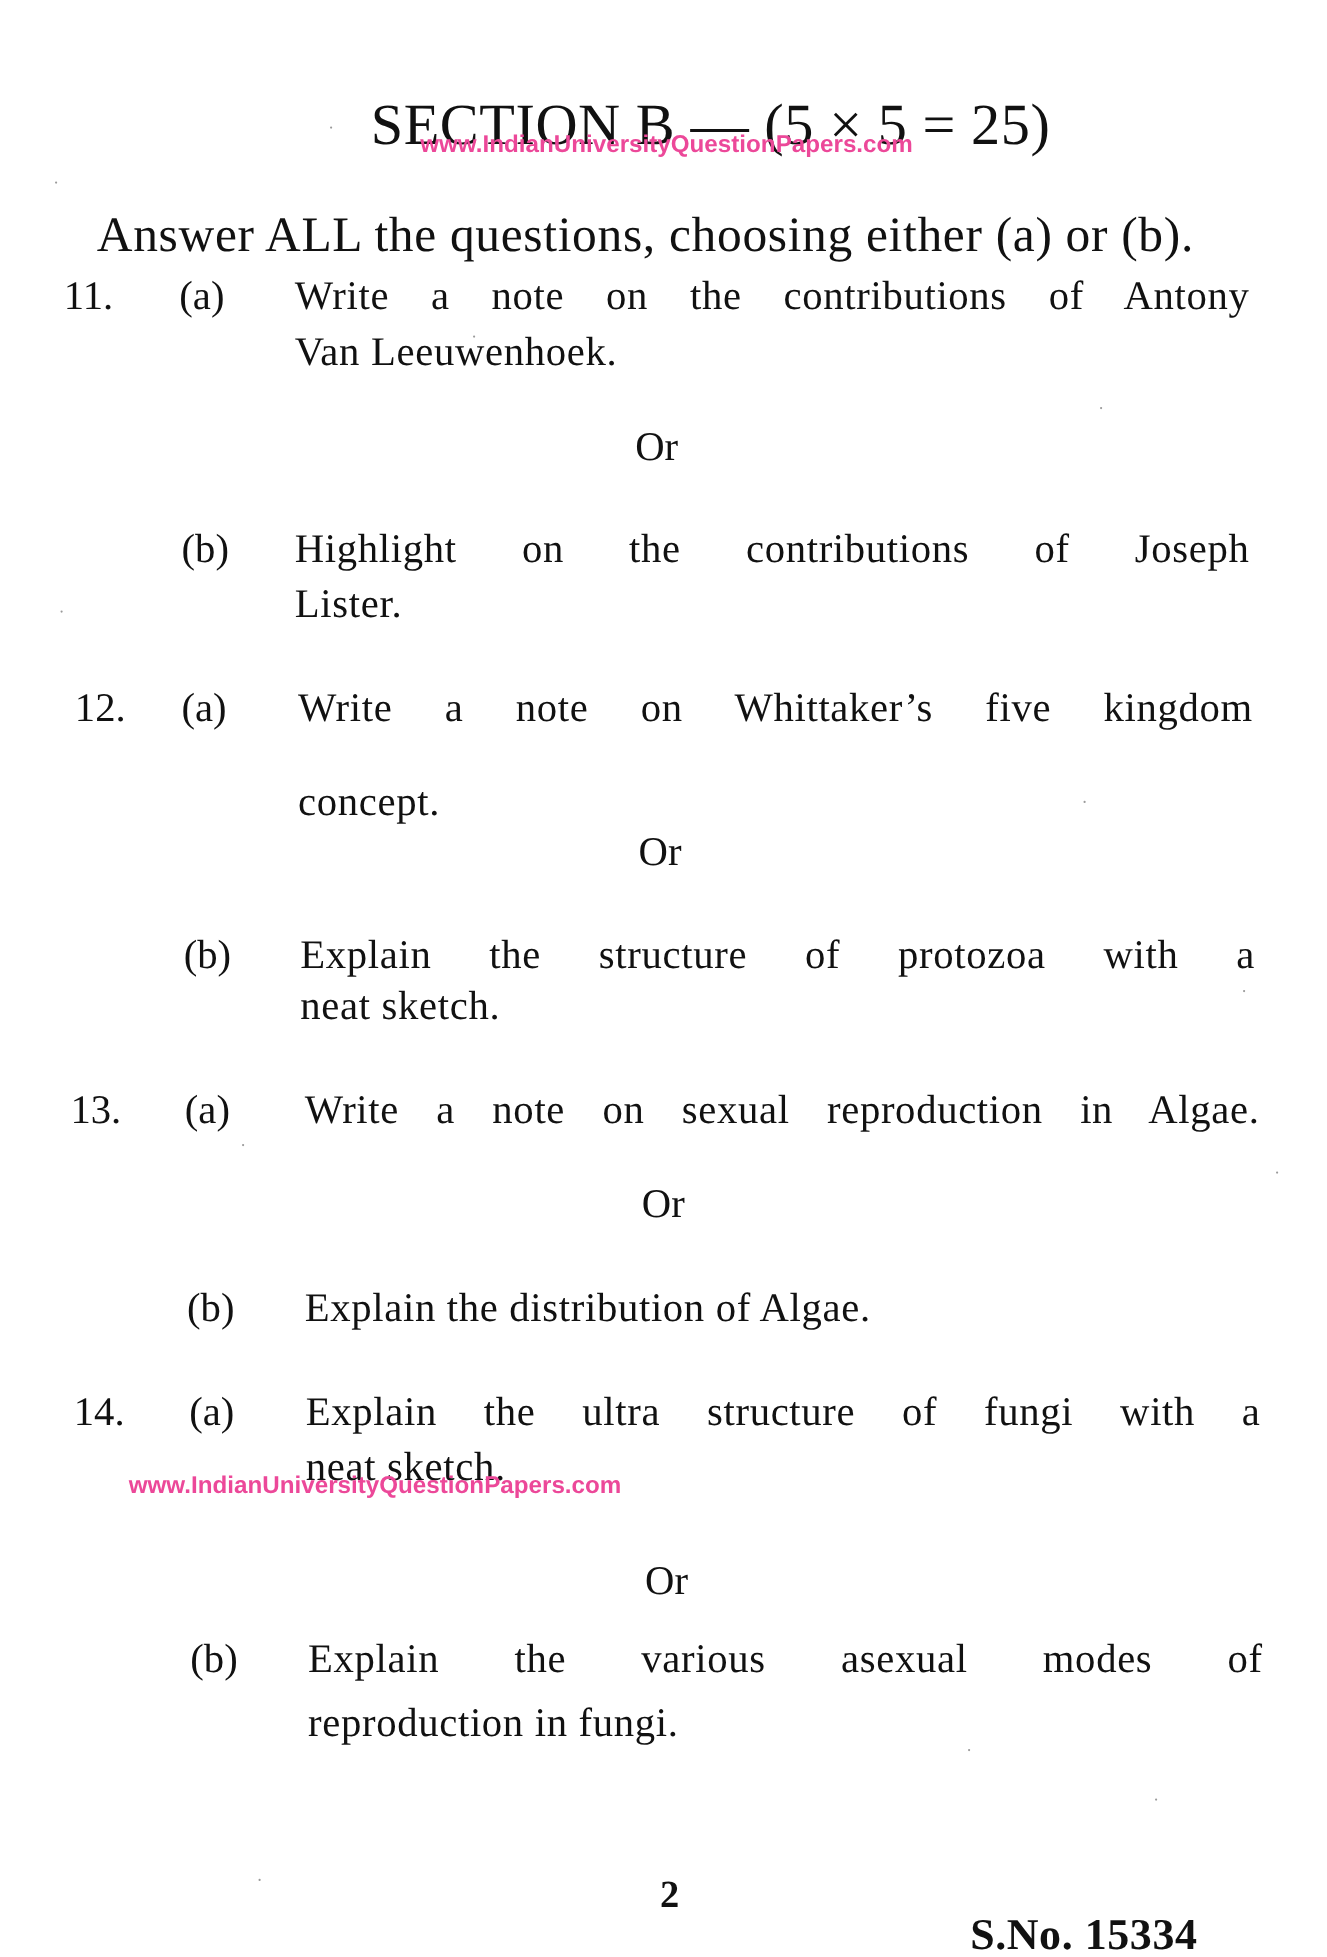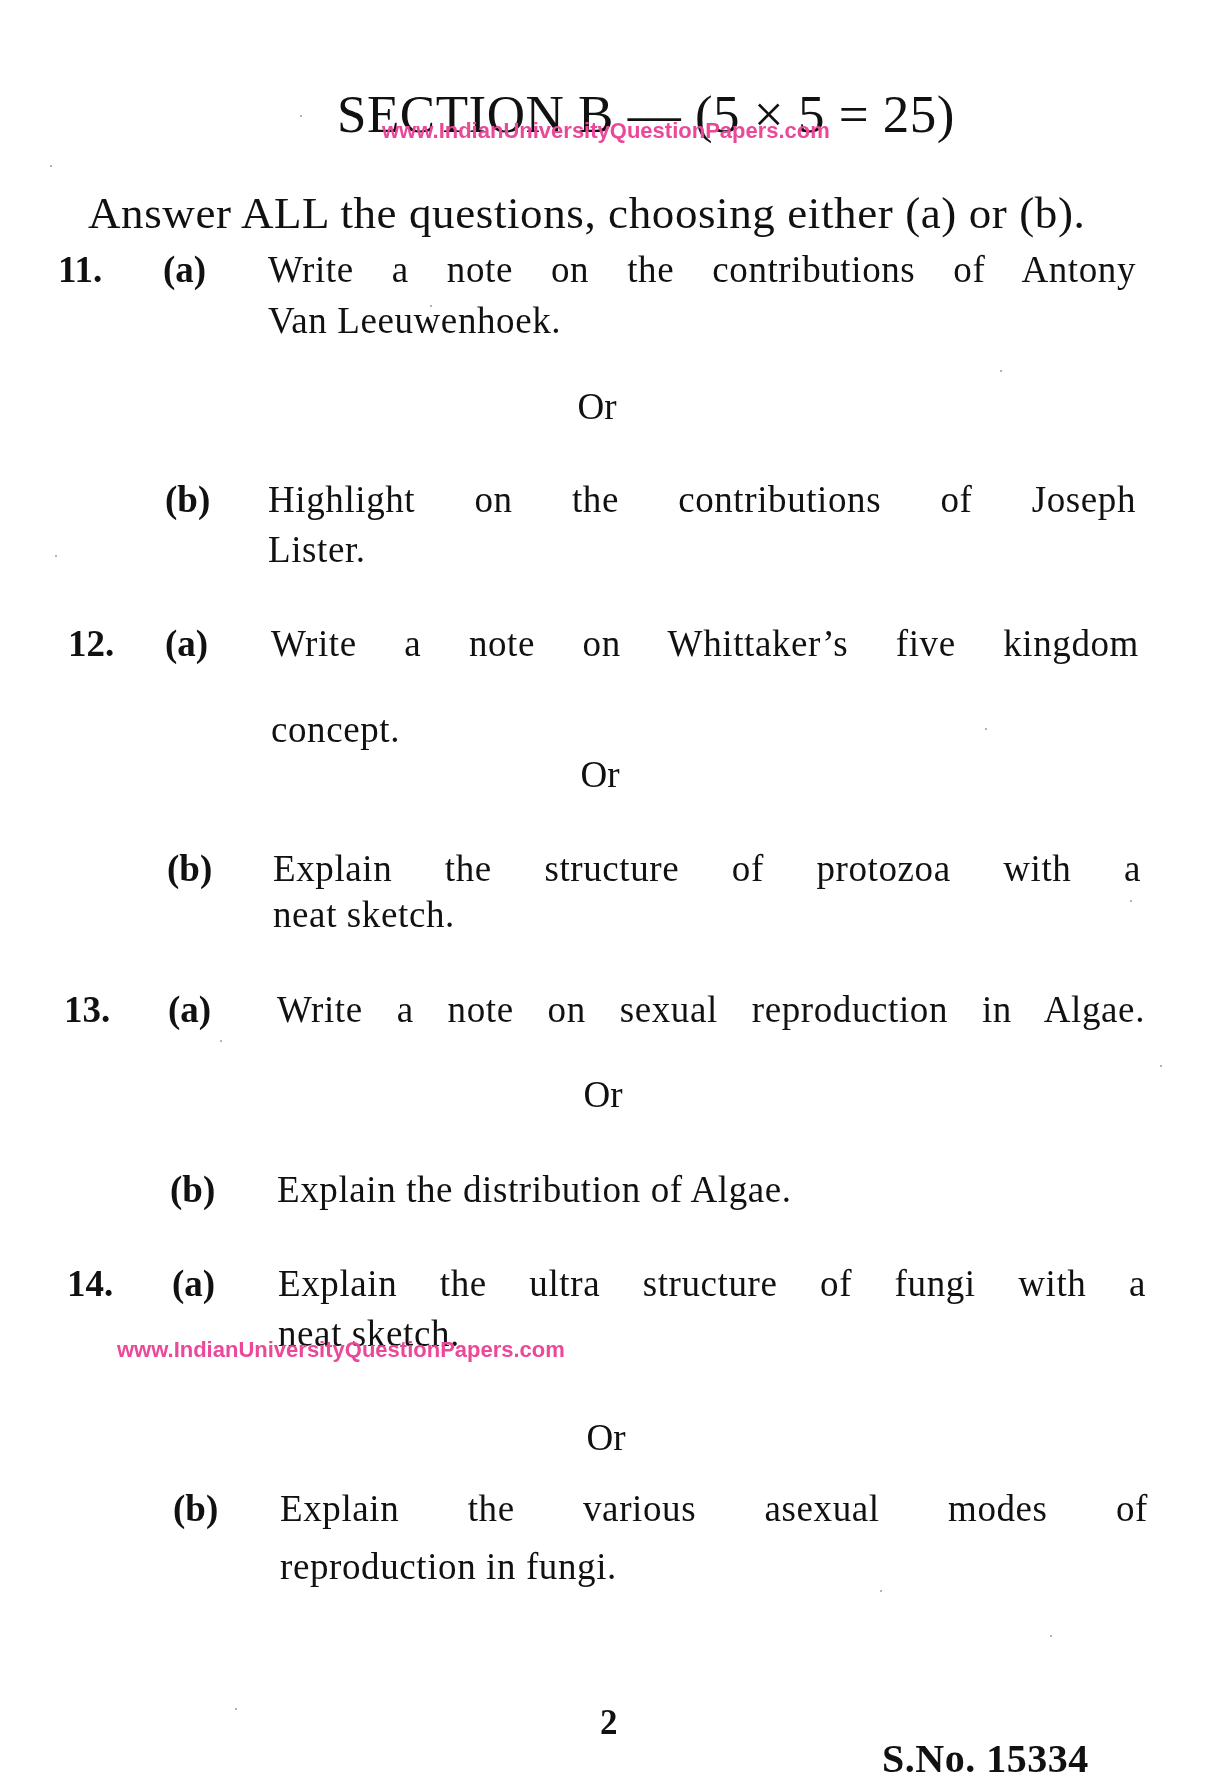--- a/index.html
+++ b/index.html
@@ -32,21 +32,20 @@
   }
   .watermark {
     font-family: "Liberation Sans", "DejaVu Sans", sans-serif;
     font-weight: bold;
     font-size: 22px;
     color: #ec4899;
   }
   .qnum, .qopt {
     font-family: "Liberation Serif", "DejaVu Serif", serif;
     font-size: 37px;
-    font-weight: bold;
   }
   .qtext {
     font-family: "Liberation Serif", "DejaVu Serif", serif;
     font-size: 37px;
     letter-spacing: 0.6px;
     width: 868px;
     text-align: justify;
     text-align-last: justify;
     white-space: nowrap;
   }

